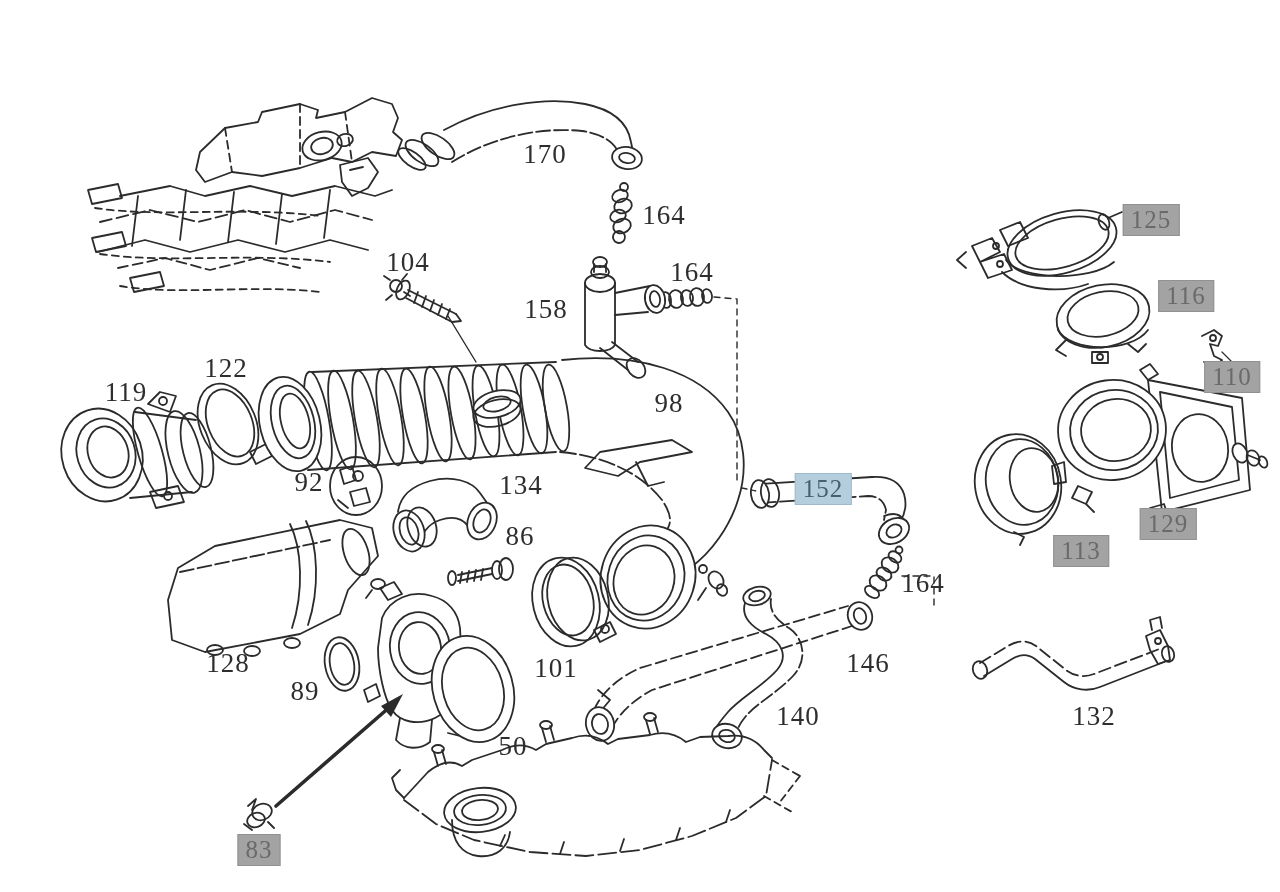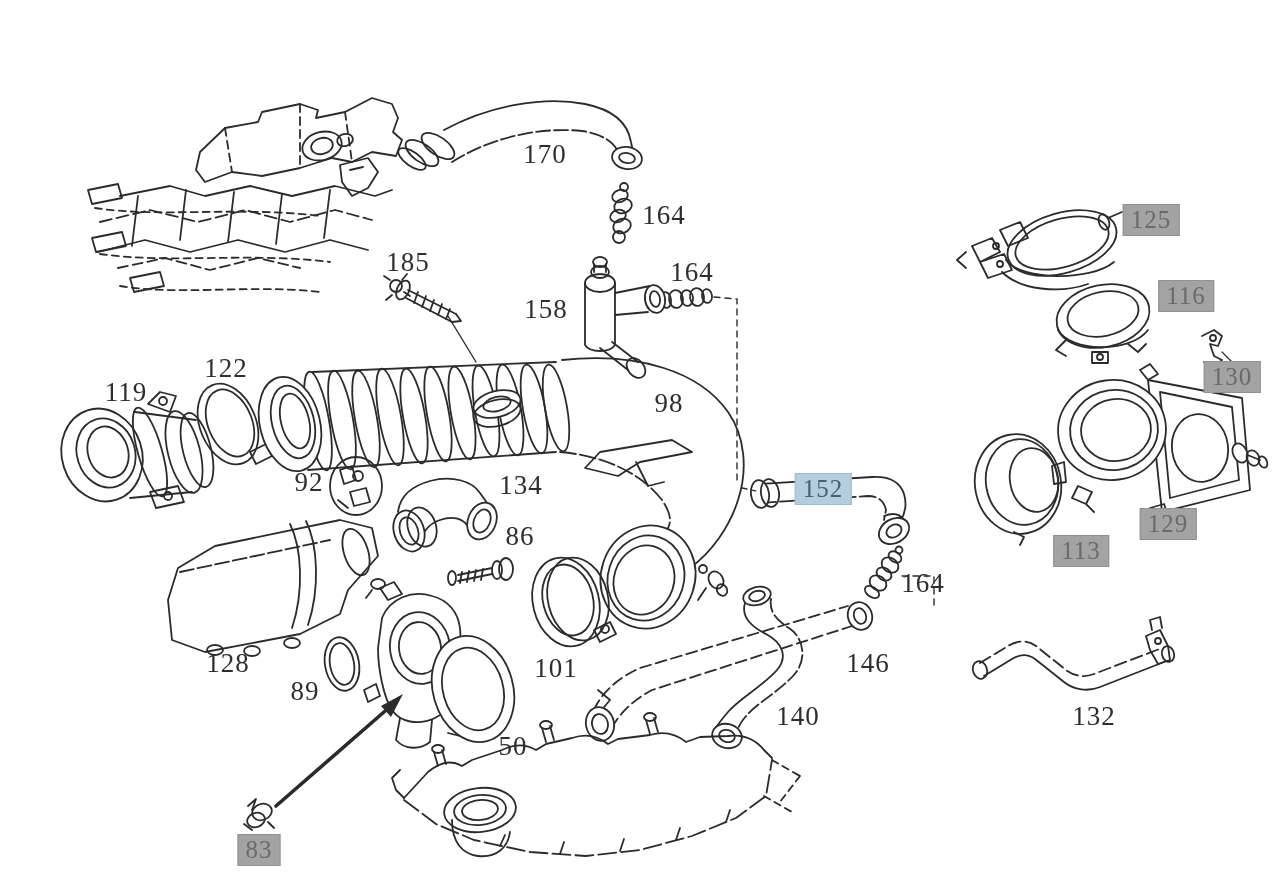--- a/index.html
+++ b/index.html
@@ -334,28 +334,28 @@
     <path d="M902,576 L934,576 L934,606" stroke-dasharray="6 5"></path>
     <path d="M742,488 L756,491" stroke-dasharray="5 4"></path>
   </g>
 
 </g>
 </svg>
 
 <div style="position:absolute;left:0;top:0;width:100%;height:100%;">
       <div class="part-label" style="left: 545px; top: 154px;">170</div>
       <div class="part-label" style="left: 664px; top: 215px;">164</div>
-      <div class="part-label" style="left: 408px; top: 262px;">185</div>
+      <div class="part-label" style="left: 408px; top: 262px;">104</div>
       <div class="part-label" style="left: 546px; top: 309px;">158</div>
       <div class="part-label" style="left: 692px; top: 272px;">164</div>
       <div class="part-label hl-gray" style="left: 1151px; top: 220px;">125</div>
       <div class="part-label hl-gray" style="left: 1186px; top: 296px;">116</div>
       <div class="part-label" style="left: 226px; top: 368px;">122</div>
       <div class="part-label" style="left: 126px; top: 392px;">119</div>
-      <div class="part-label hl-gray" style="left: 1232px; top: 377px;">130</div>
+      <div class="part-label hl-gray" style="left: 1232px; top: 377px;">110</div>
       <div class="part-label" style="left: 669px; top: 403px;">98</div>
       <div class="part-label" style="left: 309px; top: 482px;">92</div>
       <div class="part-label" style="left: 521px; top: 485px;">134</div>
       <div class="part-label hl-blue" style="left: 823px; top: 465px;">152</div>
       <div class="part-label" style="left: 520px; top: 536px;">86</div>
       <div class="part-label hl-gray" style="left: 1168px; top: 524px;">129</div>
       <div class="part-label hl-gray" style="left: 1081px; top: 551px;">113</div>
       <div class="part-label" style="left: 923px; top: 583px;">164</div>
       <div class="part-label" style="left: 228px; top: 663px;">128</div>
       <div class="part-label" style="left: 556px; top: 668px;">101</div>

